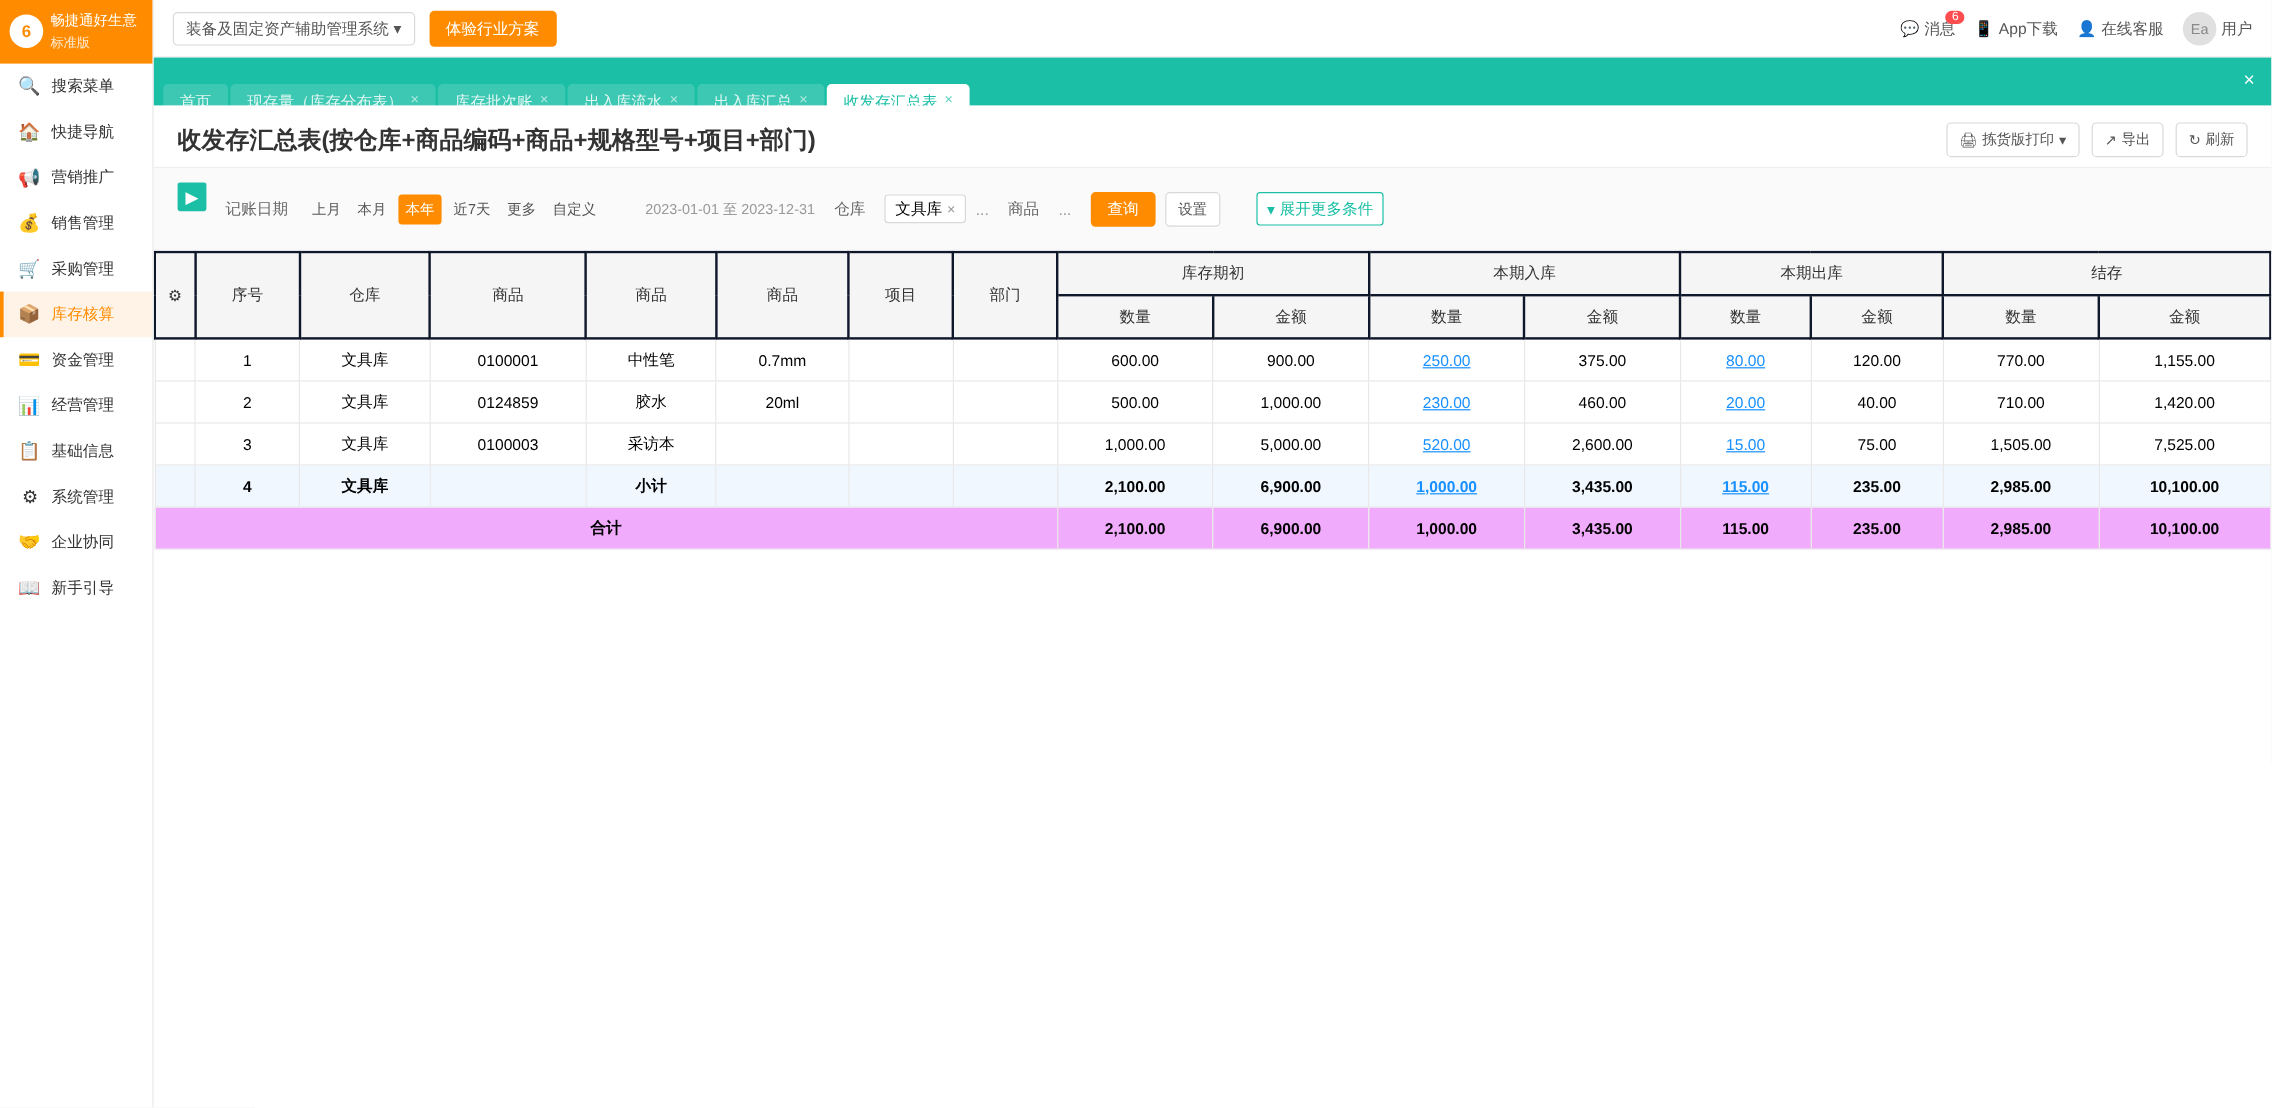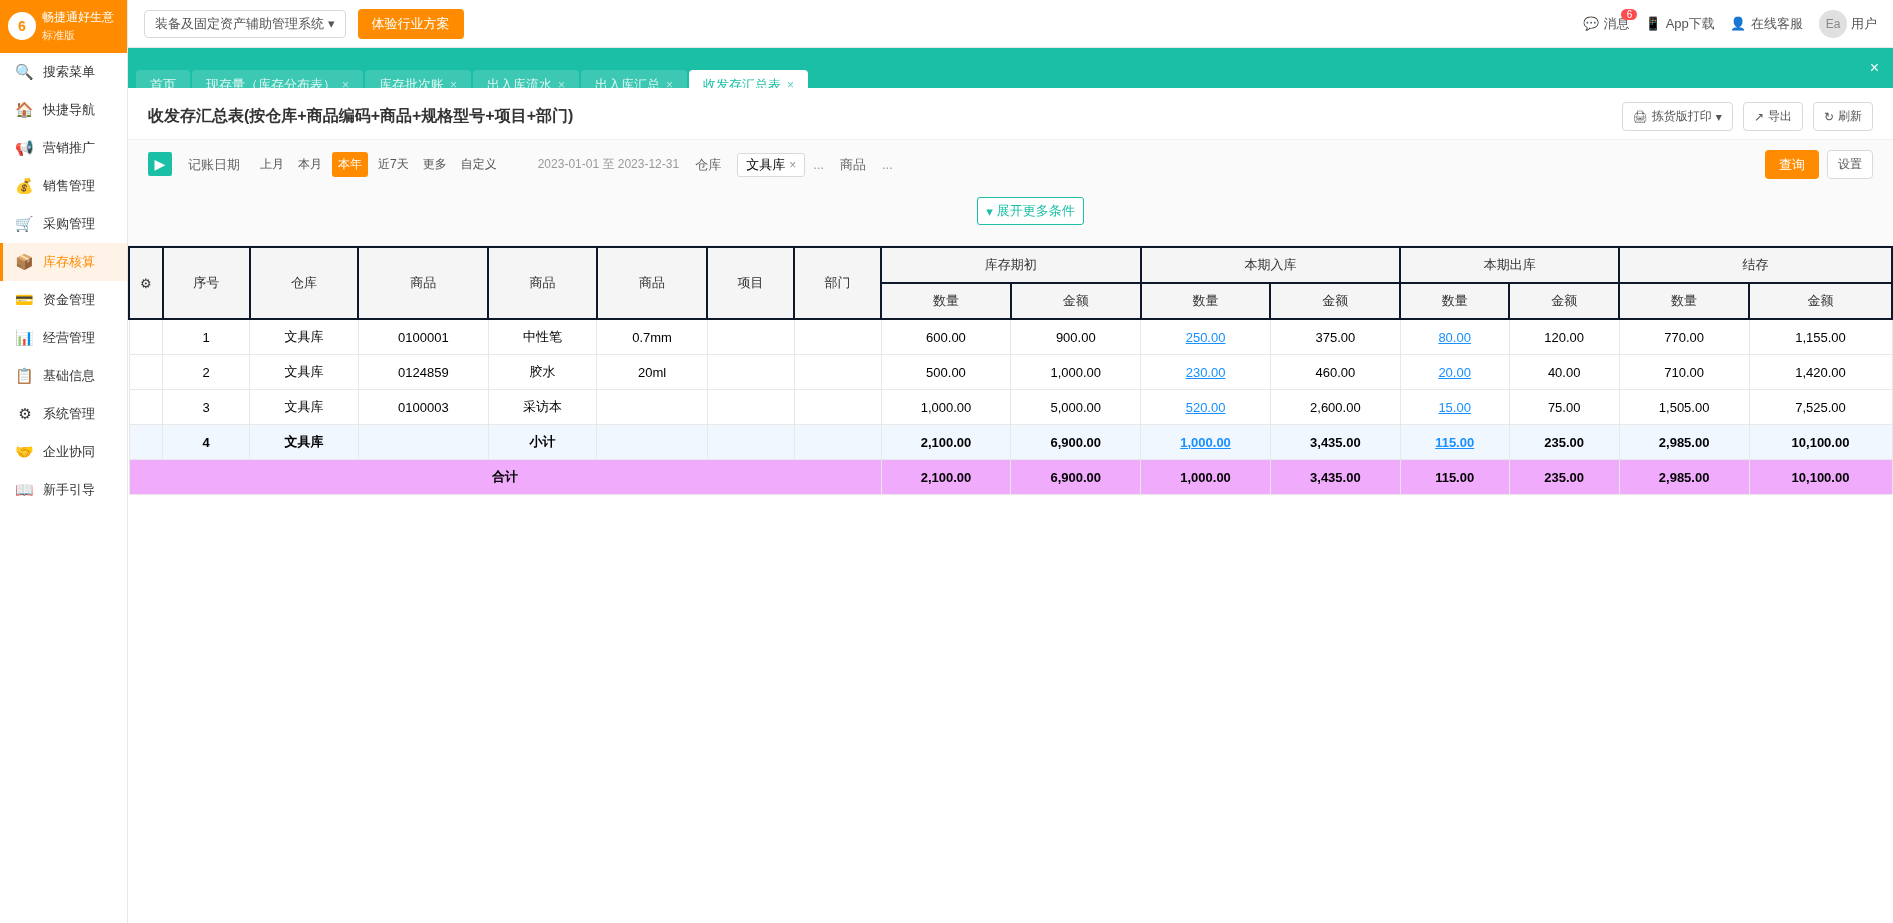--- a/index.html
+++ b/index.html
@@ -24,39 +24,39 @@
     .topbar-left { display: flex; align-items: center; gap: 12px; }
     .system-selector { display: flex; align-items: center; gap: 4px; padding: 4px 10px; border: 1px solid #d9d9d9; border-radius: 4px; cursor: pointer; font-size: 13px; color: #555; }
     .experience-btn { background: #ff8c00; color: #fff; border: none; border-radius: 4px; padding: 6px 14px; font-size: 13px; cursor: pointer; }
     .topbar-right { display: flex; align-items: center; gap: 16px; font-size: 13px; color: #555; }
     .topbar-right-item { display: flex; align-items: center; gap: 4px; cursor: pointer; position: relative; }
     .badge { background: #ff4d4f; color: #fff; border-radius: 10px; font-size: 10px; padding: 0 4px; min-width: 16px; text-align: center; position: absolute; top: -6px; right: -8px; }
     .user-avatar { width: 28px; height: 28px; background: #e0e0e0; border-radius: 50%; display: flex; align-items: center; justify-content: center; font-size: 12px; color: #888; }
 
     
     .tabbar { background: #1abfa5; display: flex; align-items: center; padding: 0 8px; height: 40px; gap: 2px; }
-    .tab { display: flex; align-items: center; gap: 4px; padding: 6px 14px; border-radius: 4px 4px 0 0; font-size: 13px; cursor: pointer; color: rgba(255,255,255,0.85); background: rgba(255,255,255,0.15); margin-top: 34px; }
+    .tab { display: flex; gap: 4px; padding: 6px 14px; border-radius: 4px 4px 0 0; font-size: 13px; cursor: pointer; color: rgba(255,255,255,0.85); background: rgba(255,255,255,0.15); margin-top: 34px; }
     .tab.active { background: #fff; color: #1abfa5; font-weight: 500; }
     .tab-close { font-size: 12px; margin-left: 2px; opacity: 0.7; }
     .tabbar-close { margin-left: auto; color: #fff; font-size: 16px; cursor: pointer; padding: 0 6px; }
 
     
     .content { flex: 1; background: #fff; overflow-y: auto; padding: 0; }
 
     
     .page-header { padding: 14px 20px 8px; border-bottom: 1px solid #f0f0f0; display: flex; align-items: center; justify-content: space-between; }
-    .page-title { font-size: 16px; font-weight: bold; color: #333; }
+    .page-title { font-size: 20px; font-weight: bold; color: #333; }
     .page-actions { display: flex; align-items: center; gap: 10px; }
     .btn-outline { border: 1px solid #d9d9d9; background: #fff; border-radius: 4px; padding: 5px 10px; font-size: 12px; cursor: pointer; color: #555; display: flex; align-items: center; gap: 4px; }
     .btn-orange { background: #ff8c00; color: #fff; border: none; border-radius: 4px; padding: 2px 14px; font-size: 13px; cursor: pointer; }
 
     
     .filter-area { padding: 10px 20px; background: #fafafa; border-bottom: 1px solid #f0f0f0; display: flex; align-items: flex-start; gap: 16px; }
     .filter-toggle { width: 24px; height: 24px; background: #1abfa5; color: #fff; border-radius: 2px; display: flex; align-items: center; justify-content: center; cursor: pointer; font-size: 14px; margin-top: 2px; }
-    .filter-fields { flex: 1; display: flex; flex-direction: column; gap: 8px; }
+    .filter-fields { flex: 1; display: flex; flex-direction: row; gap: 24px; }
     .filter-row { display: flex; align-items: center; gap: 16px; flex-wrap: wrap; }
     .filter-label { color: #666; font-size: 13px; white-space: nowrap; }
     .filter-date-btns { display: flex; gap: 6px; align-items: center; }
     .date-btn { font-size: 12px; color: #555; cursor: pointer; padding: 2px 4px; }
     .date-btn.active { background: #ff8c00; color: #fff; border-radius: 3px; padding: 4px 6px; }
     .date-range { font-size: 12px; color: #999; margin-left: 21px; }
     .filter-warehouse { display: flex; align-items: center; gap: 8px; }
     .warehouse-tag { display: flex; align-items: center; gap: 4px; background: #fff; border: 1px solid #d9d9d9; border-radius: 3px; padding: 2px 8px; font-size: 13px; }
     .tag-close { font-size: 12px; color: #999; cursor: pointer; }
     .filter-more { color: #999; font-size: 13px; cursor: pointer; }

